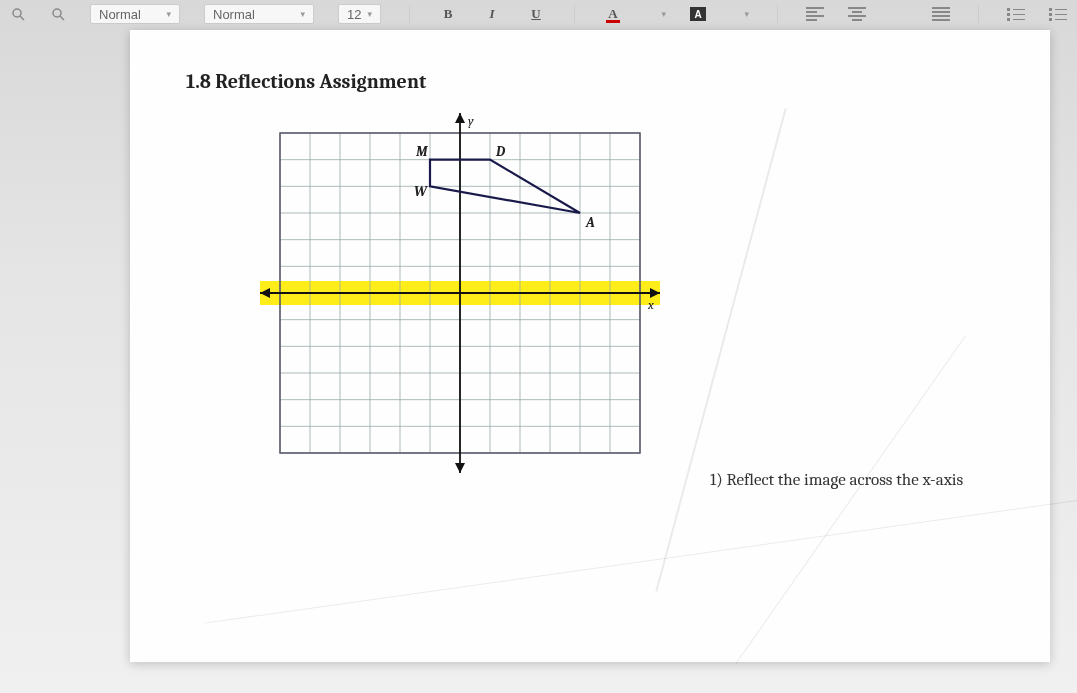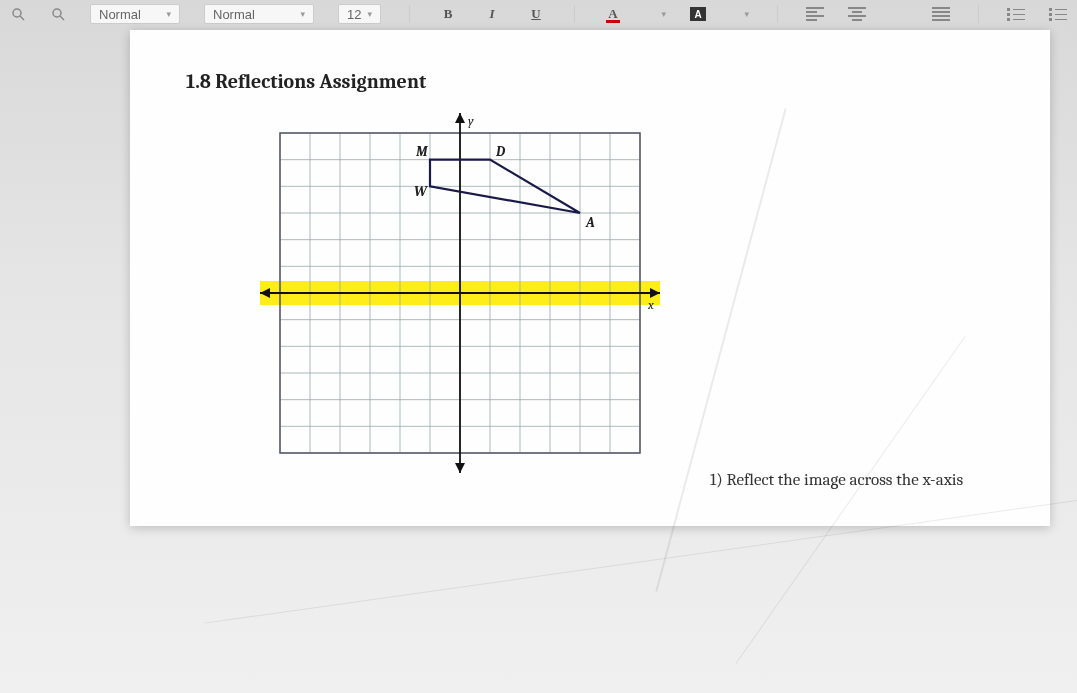--- a/index.html
+++ b/index.html
@@ -49,21 +49,21 @@
   .list-box { width:18px; height:16px; position:relative; }
   .list-box::before { content:""; position:absolute; left:0; top:2px; width:3px; height:3px; background:#888; box-shadow:0 5px 0 #888, 0 10px 0 #888; }
   .list-box::after { content:""; position:absolute; left:6px; top:3px; right:0; height:1px; background:#888; box-shadow:0 5px 0 #888, 0 10px 0 #888; }
 
   
   .page {
     position: absolute;
     left: 130px;
     top: 30px;
     width: 920px;
-    height: 496px;
+    height: 632px;
     background: #fefefe;
     box-shadow: 0 2px 10px rgba(0,0,0,0.2);
     padding: 40px 50px;
   }
   .doc-title {
     font-weight: bold;
     font-size: 20px;
     color: #222;
     margin-bottom: 20px;
     margin-left: 6px;

